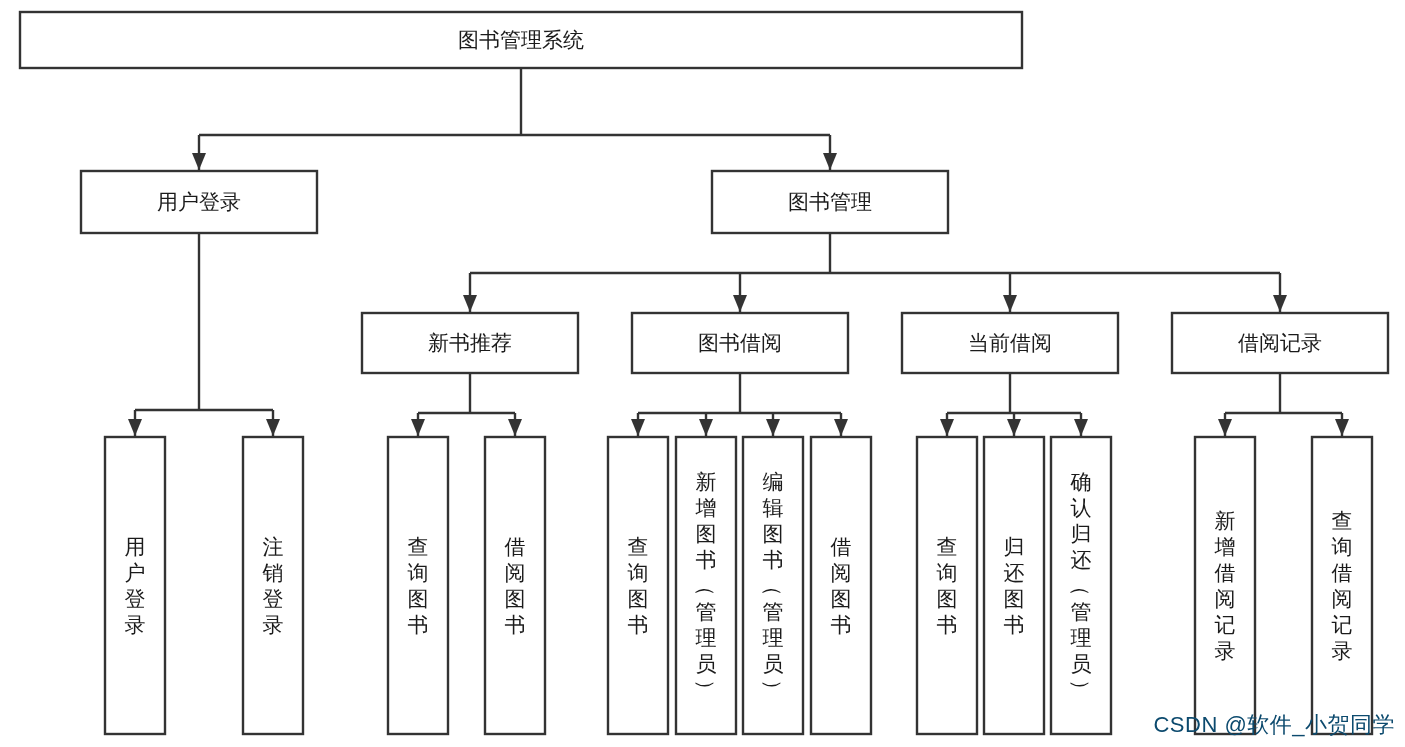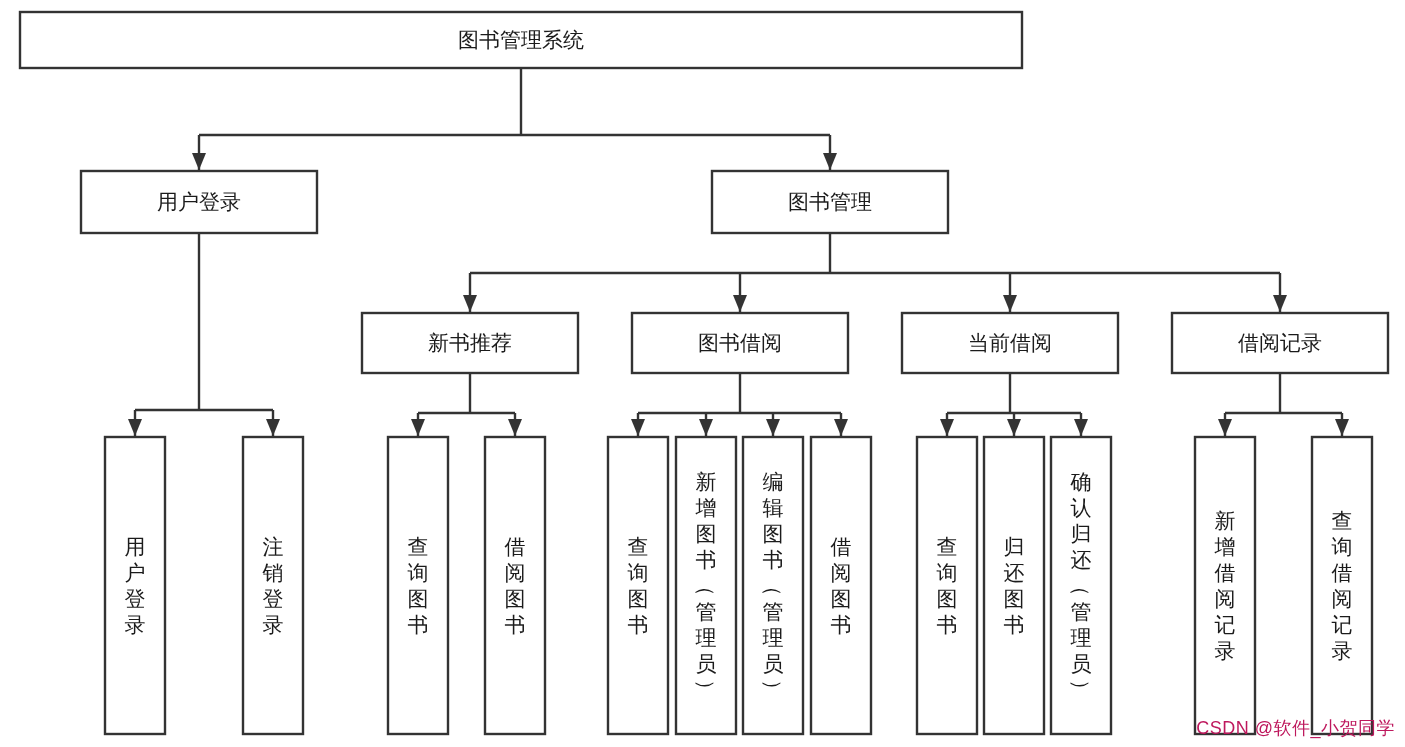--- a/index.html
+++ b/index.html
@@ -54,22 +54,22 @@
     font-family: "Liberation Sans", "DejaVu Sans", sans-serif;
     font-size: 21px;
     fill: #1b1b1b;
     text-anchor: middle;
   }
   .watermark {
     position: absolute;
     right: 10px;
     bottom: 7px;
     font-family: "Liberation Sans", "DejaVu Sans", sans-serif;
-    font-size: 18px;
-    color: #be185d;
+    font-size: 22px;
+    color: #0c4a6e;
     letter-spacing: 0.5px;
     white-space: nowrap;
     user-select: none;
   }
 </style>
 </head>
 <body>
 
 <div id="diagram-root">
   <svg id="flow-svg" viewBox="0 0 1405 747">

